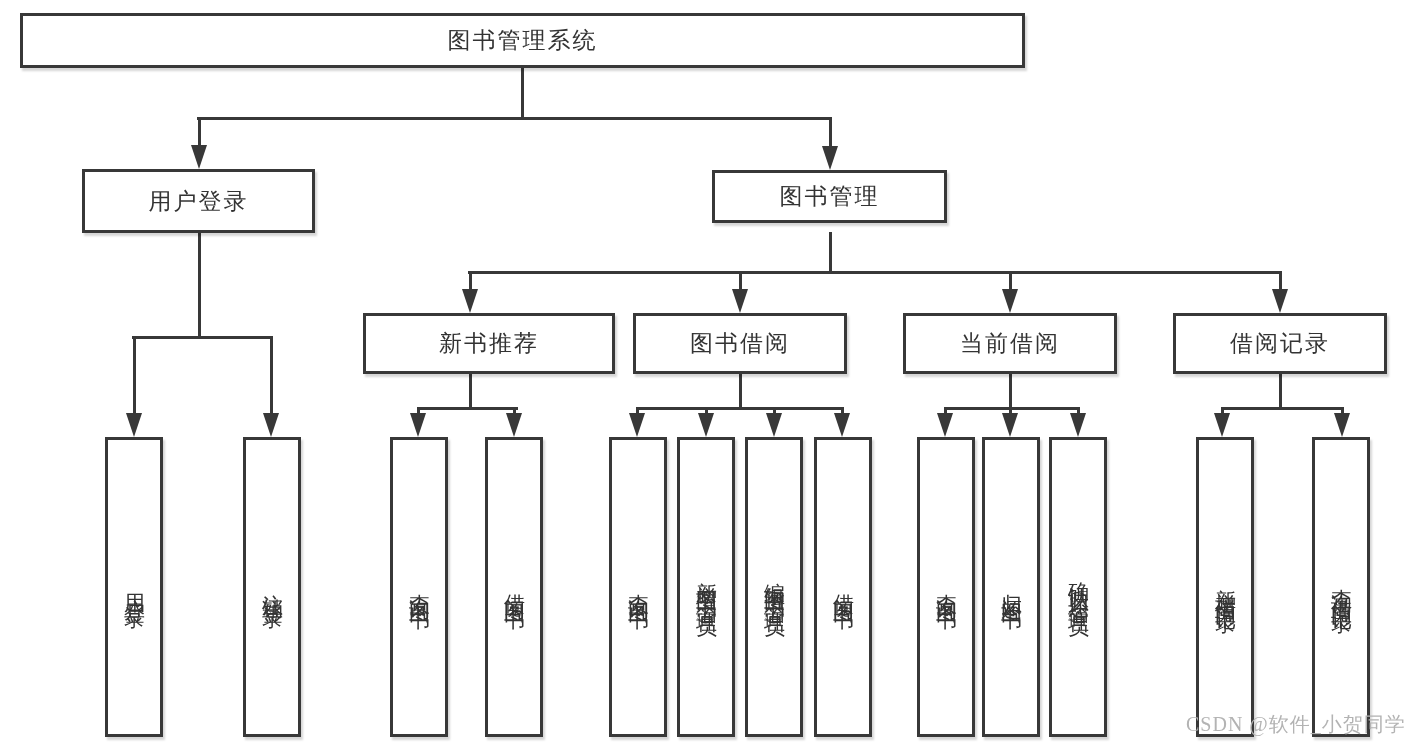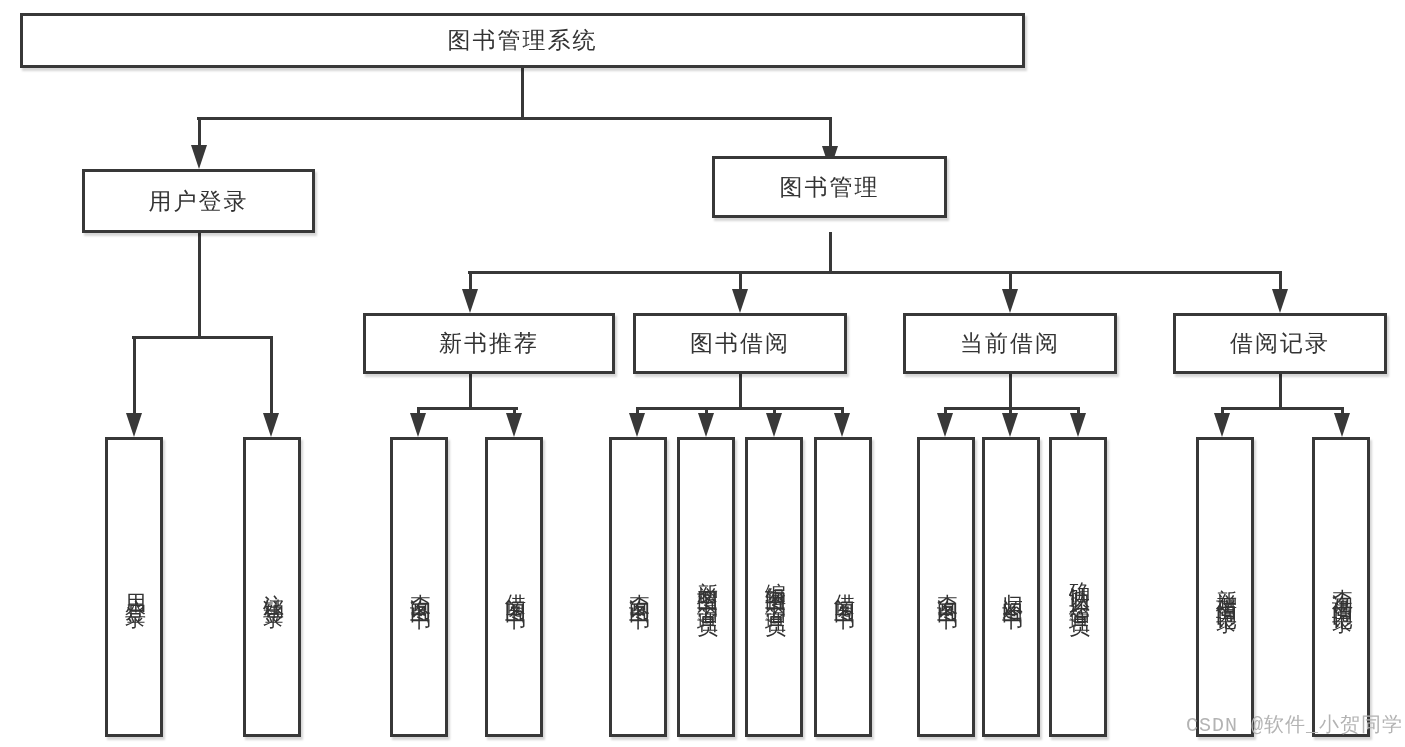--- a/index.html
+++ b/index.html
@@ -6,21 +6,21 @@
     --line:#383838;
     --text:#333333;
     --bg:#ffffff;
     --wm:#b3b3b3;
   }
   html,body{margin:0;padding:0;background:var(--bg);}
   #canvas{
     position:relative;
     width:1405px;height:747px;
     background:var(--bg);
-    font-family:Liberation Mono, monospace;
+    font-family:Liberation Serif, serif;
     overflow:hidden;
   }
   .box{
     position:absolute;
     border:3px solid var(--line);
     background:#fff;
     box-sizing:border-box;
     display:flex;align-items:center;justify-content:center;
     box-shadow:2px 3px 2px rgba(0,0,0,0.16);
   }
@@ -125,21 +125,21 @@
   </div>
 
   <div class="box" style="left:20px;top:13px;width:1005px;height:55px">
     <span class="hlabel">图书管理系统</span>
   </div>
 
   <div class="box" style="left:82px;top:169px;width:233px;height:64px">
     <span class="hlabel">用户登录</span>
   </div>
 
-  <div class="box" style="left:712px;top:156px;width:235px;height:62px">
+  <div class="box" style="left:712px;top:170px;width:235px;height:53px">
     <span class="hlabel">图书管理</span>
   </div>
 
   <div class="box" style="left:363px;top:313px;width:252px;height:61px">
     <span class="hlabel">新书推荐</span>
   </div>
 
   <div class="box" style="left:633px;top:313px;width:214px;height:61px">
     <span class="hlabel">图书借阅</span>
   </div>

